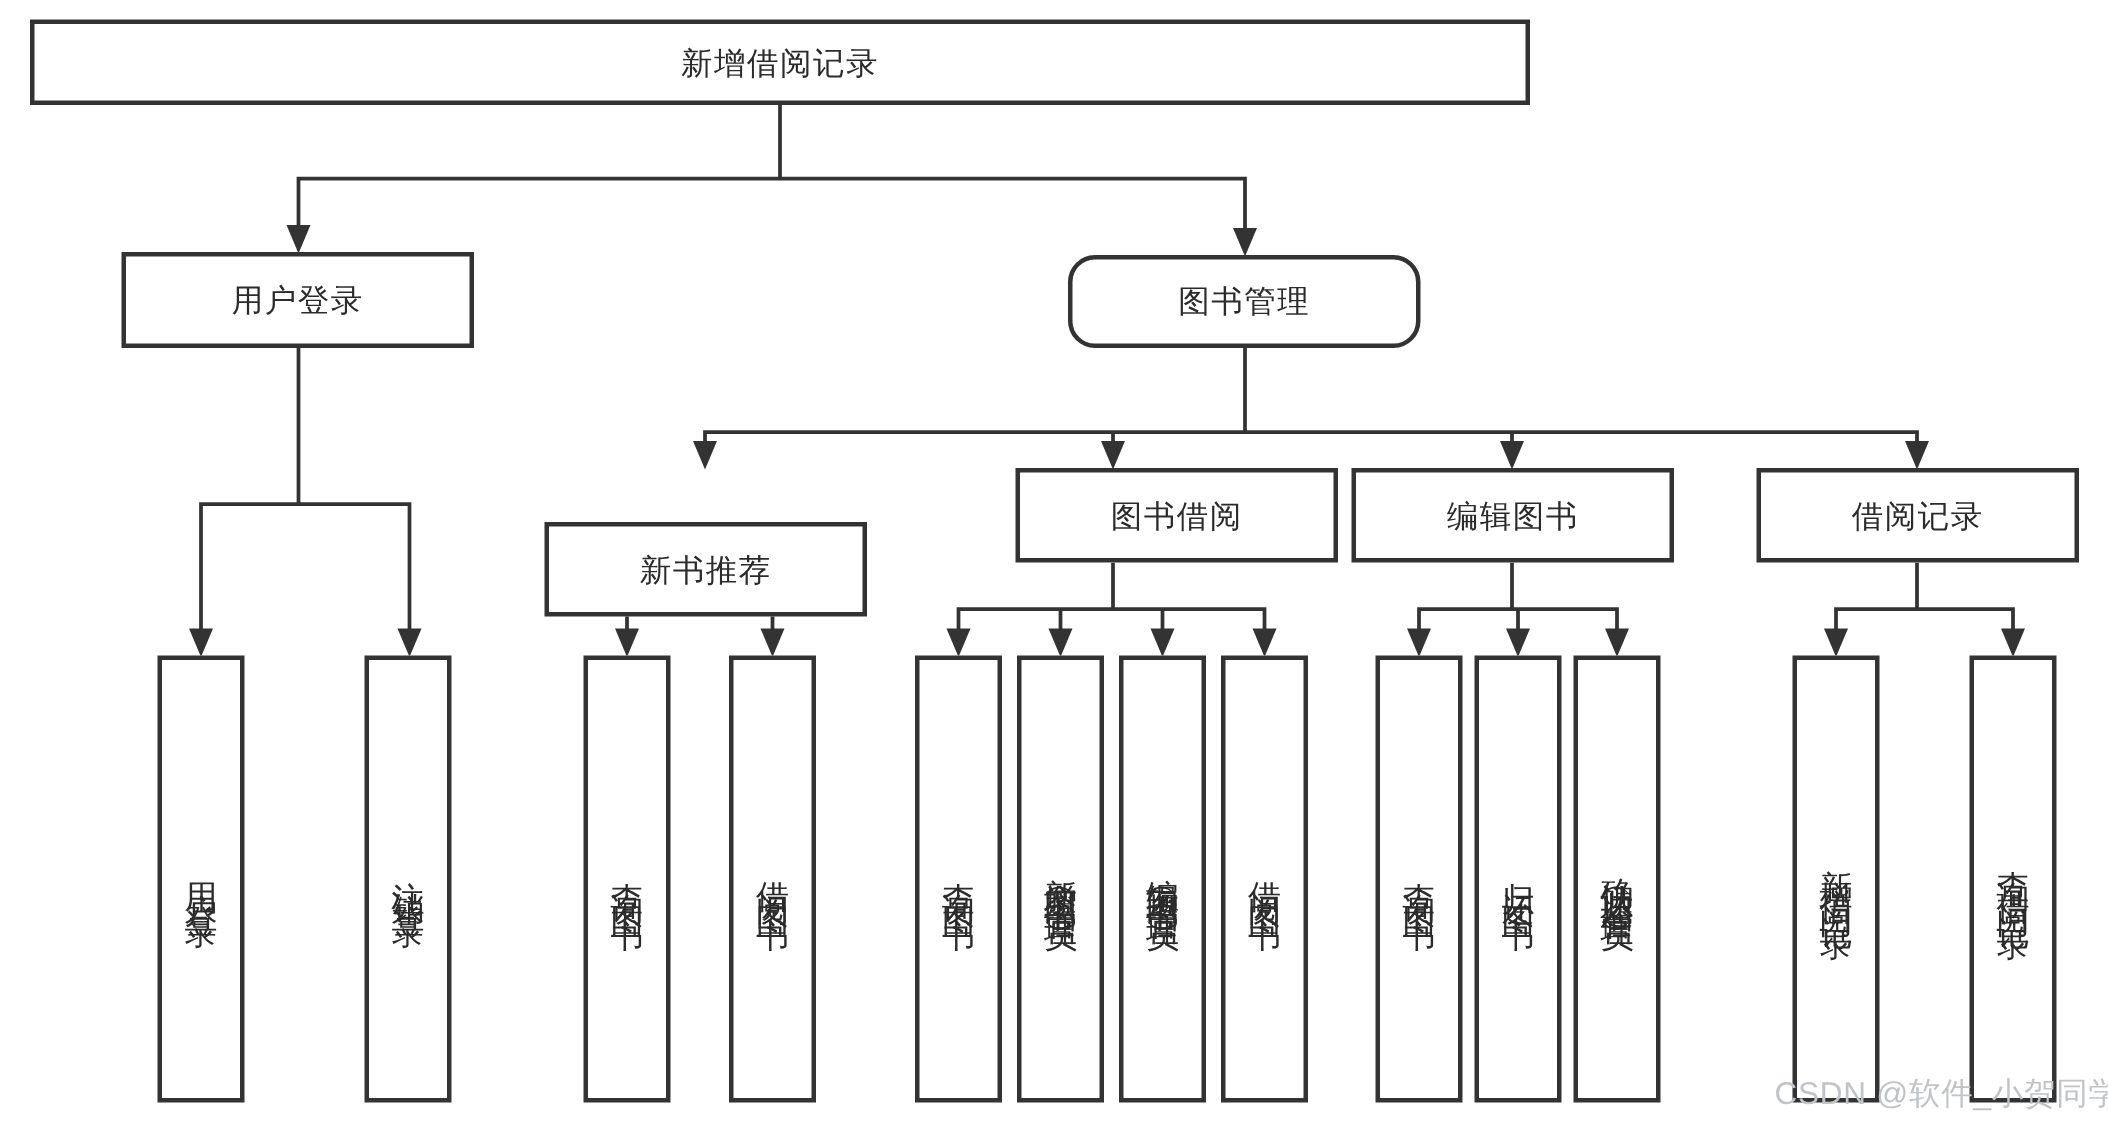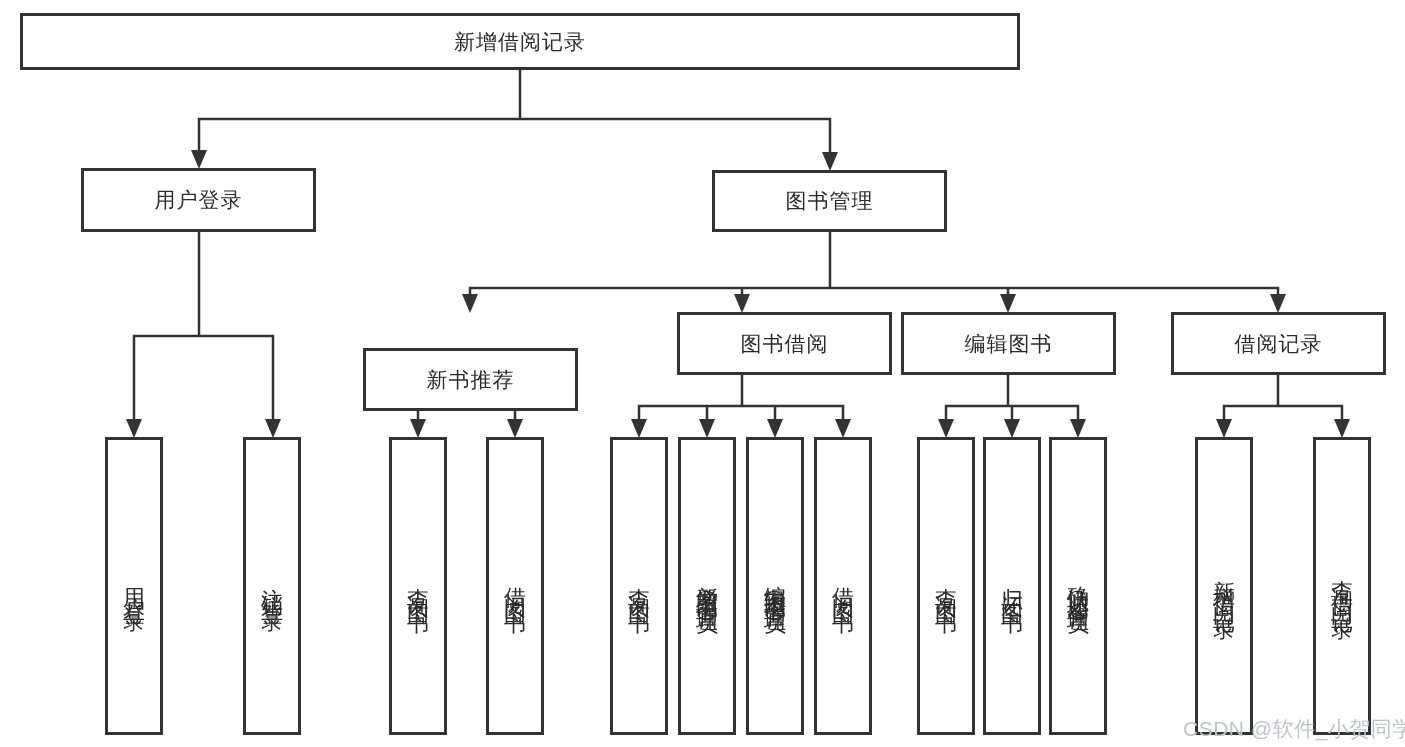--- a/index.html
+++ b/index.html
@@ -127,21 +127,21 @@
     </g>
   </svg>
 
   <div class="box hbox" style="left:20px;top:13px;width:1000px;height:57px;">
     <span>新增借阅记录</span>
   </div>
 
   <div class="box hbox" style="left:81px;top:168px;width:235px;height:64px;">
     <span>用户登录</span>
   </div>
-  <div class="box hbox" style="left:712px;top:170px;width:235px;height:62px;">
+  <div class="box hbox" style="left:712px;top:170px;width:235px;height:62px;border-radius:18px;">
     <span>图书管理</span>
   </div>
 
   <div class="box hbox" style="left:363px;top:312px;width:215px;height:63px;margin-top:36px;">
     <span>新书推荐</span>
   </div>
   <div class="box hbox" style="left:635px;top:312px;width:215px;height:63px;margin-left:42px;">
     <span>图书借阅</span>
   </div>
   <div class="box hbox" style="left:901px;top:312px;width:215px;height:63px;">

